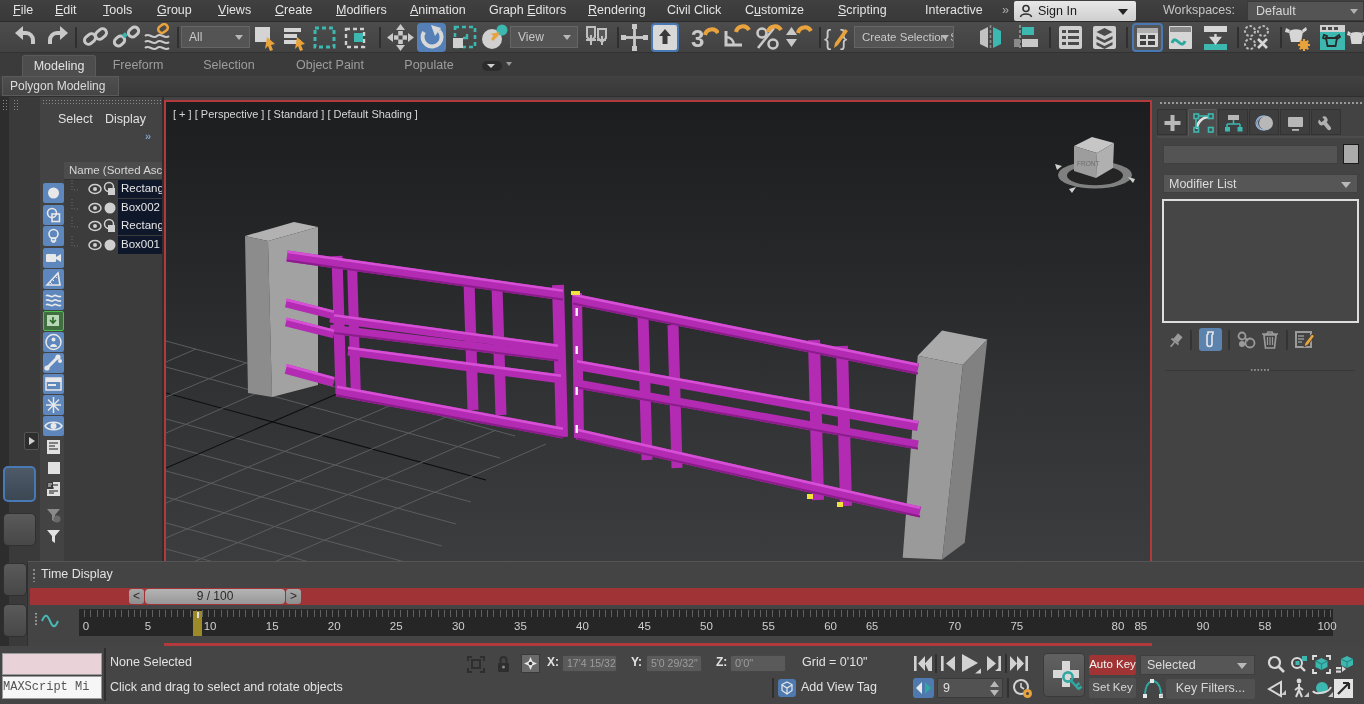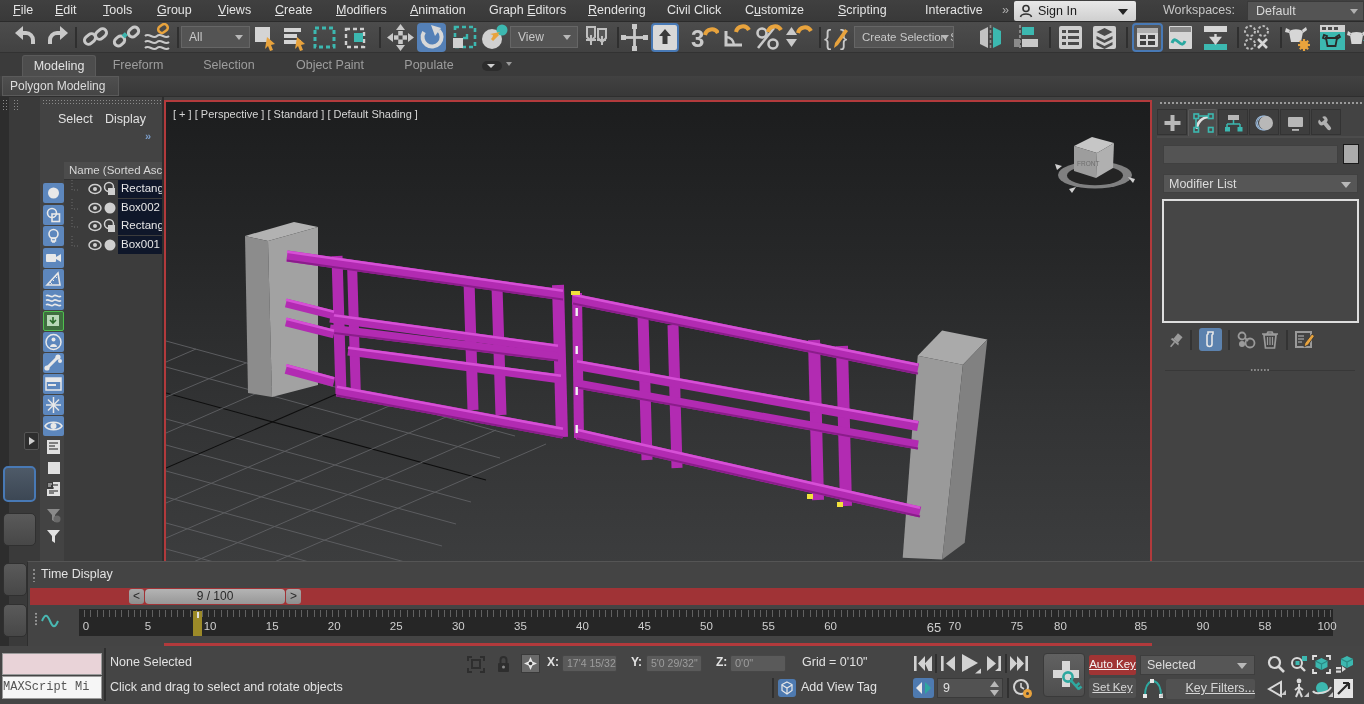--- a/index.html
+++ b/index.html
@@ -55,21 +55,21 @@
   #cmdpanel { position:absolute; left:1157px; top:97px; width:207px; height:464px; background:#434343; }
   
   #timeline { position:absolute; left:27px; top:561px; width:1337px; height:85px; background:#444444; border-left:1px solid #2e2e2e; border-top:1px solid #555; }
   #redbar { position:absolute; left:2px; top:26px; width:1335px; height:17px; background:#a03336; }
   #trackbar { position:absolute; left:51px; top:47px; width:1254px; height:27px; background:#262626; }
   
   #statusbar { position:absolute; left:0; top:646px; width:1364px; height:58px; background:#454545; }
   .stxt { position:absolute; color:#e2e2e2; font-size:12.5px; }
   .sfield { position:absolute; height:17px; background:#5a5a5a; border:1px solid #474747; border-radius:2px;
      color:#9d9d9d; font-size:11px; line-height:15px; padding-left:4px; white-space:nowrap; overflow:hidden; }
-  .sbtn { position:absolute; background:#515151; border-radius:2px; color:#d6d6d6; font-size:12.5px; text-align:center; white-space:nowrap;text-decoration:underline; }
+  .sbtn { position:absolute; background:#515151; border-radius:2px; color:#d6d6d6; font-size:12.5px; text-align:center; white-space:nowrap; }
 </style>
 </head>
 <body>
 <div id="root">
 
   <div id="menubar">
     <span class="mi" style="left:13px"><u>F</u>ile</span>
     <span class="mi" style="left:55px"><u>E</u>dit</span>
     <span class="mi" style="left:103px"><u>T</u>ools</span>
     <span class="mi" style="left:157px"><u>G</u>roup</span>
@@ -720,24 +720,24 @@
       <span class="abs" style="left:178.2px;top:11px;width:30px;text-align:center;font-size:11.5px;color:#cfcfcf">15</span>
       <span class="abs" style="left:240.2px;top:11px;width:30px;text-align:center;font-size:11.5px;color:#cfcfcf">20</span>
       <span class="abs" style="left:302.2px;top:11px;width:30px;text-align:center;font-size:11.5px;color:#cfcfcf">25</span>
       <span class="abs" style="left:364.3px;top:11px;width:30px;text-align:center;font-size:11.5px;color:#cfcfcf">30</span>
       <span class="abs" style="left:426.4px;top:11px;width:30px;text-align:center;font-size:11.5px;color:#cfcfcf">35</span>
       <span class="abs" style="left:488.4px;top:11px;width:30px;text-align:center;font-size:11.5px;color:#cfcfcf">40</span>
       <span class="abs" style="left:550.5px;top:11px;width:30px;text-align:center;font-size:11.5px;color:#cfcfcf">45</span>
       <span class="abs" style="left:612.5px;top:11px;width:30px;text-align:center;font-size:11.5px;color:#cfcfcf">50</span>
       <span class="abs" style="left:674.5px;top:11px;width:30px;text-align:center;font-size:11.5px;color:#cfcfcf">55</span>
       <span class="abs" style="left:736.6px;top:11px;width:30px;text-align:center;font-size:11.5px;color:#cfcfcf">60</span>
-      <span class="abs" style="left:840px;top:11px;width:30px;text-align:center;font-size:13px;color:#cfcfcf">65</span>
+      <span class="abs" style="left:787px;top:11px;width:30px;font-size:11px;color:#cfcfcf">65</span>
       <span class="abs" style="left:860.7px;top:11px;width:30px;text-align:center;font-size:11.5px;color:#cfcfcf">70</span>
       <span class="abs" style="left:922.8px;top:11px;width:30px;text-align:center;font-size:11.5px;color:#cfcfcf">75</span>
-      <span class="abs" style="left:975px;top:11px;width:30px;font-size:11.5px;color:#cfcfcf">80</span>
+      <span class="abs" style="left:1024px;top:11px;width:30px;text-align:center;font-size:11.5px;color:#cfcfcf">80</span>
       <span class="abs" style="left:1046.8px;top:11px;width:30px;text-align:center;font-size:11.5px;color:#cfcfcf">85</span>
       <span class="abs" style="left:1108.9px;top:11px;width:30px;text-align:center;font-size:11.5px;color:#cfcfcf">90</span>
       <span class="abs" style="left:1171.0px;top:11px;width:30px;text-align:center;font-size:11.5px;color:#cfcfcf">58</span>
       <span class="abs" style="left:1233.0px;top:11px;width:30px;text-align:center;font-size:11.5px;color:#cfcfcf">100</span>
     </div>
     <div class="abs" style="left:6px;top:50px;width:4px;height:14px;background-image:radial-gradient(#999 34%, transparent 36%);background-size:4px 3.5px;"></div>
     <svg class="abs" style="left:13px;top:51px" width="18" height="16" viewBox="0 0 18 16">
       <path d="M1 8 C4 1, 6 1, 9 8 S14 15, 17 8" fill="none" stroke="#49b8b2" stroke-width="2"></path>
     </svg>
   </div>
@@ -847,21 +847,21 @@
           <path d="M3 18C3 8 7 4 10 3"></path>
           <path d="M19 18c0-10-4-14-7-15"></path>
         </g>
         <g fill="#e8e8e8">
           <rect x="8" y="1" width="4" height="4"></rect>
           <rect x="1" y="16" width="4" height="4"></rect>
           <rect x="17" y="16" width="4" height="4"></rect>
         </g>
         <path d="M17 19l4 0 0-4z" fill="#c8c8c8"></path>
       </svg>
-    <div class="abs sbtn" style="left:1166px;top:33px;width:89px;height:20px;line-height:19px;text-align:right;">Key Filters...</div>
+    <div class="abs sbtn" style="left:1166px;top:33px;width:89px;height:20px;line-height:19px;">Key Filters...</div>
 
     <svg class="abs" style="left:1266px;top:8px" width="20" height="21" viewBox="0 0 20 21">
         <circle cx="8.5" cy="8.5" r="5.5" fill="none" stroke="#d8d8d8" stroke-width="2.2"></circle>
         <line x1="12.5" y1="12.5" x2="18" y2="18" stroke="#d8d8d8" stroke-width="2.6"></line>
       </svg>
     <svg class="abs" style="left:1289px;top:8px" width="21" height="21" viewBox="0 0 21 21">
         <circle cx="8" cy="9" r="5" fill="none" stroke="#d8d8d8" stroke-width="2"></circle>
         <line x1="11.5" y1="12.5" x2="16" y2="17" stroke="#d8d8d8" stroke-width="2.4"></line>
         <rect x="13" y="2" width="5" height="5" fill="#3cb8b0"></rect>
         <rect x="6.5" y="7" width="4" height="4" fill="#3cb8b0"></rect>

